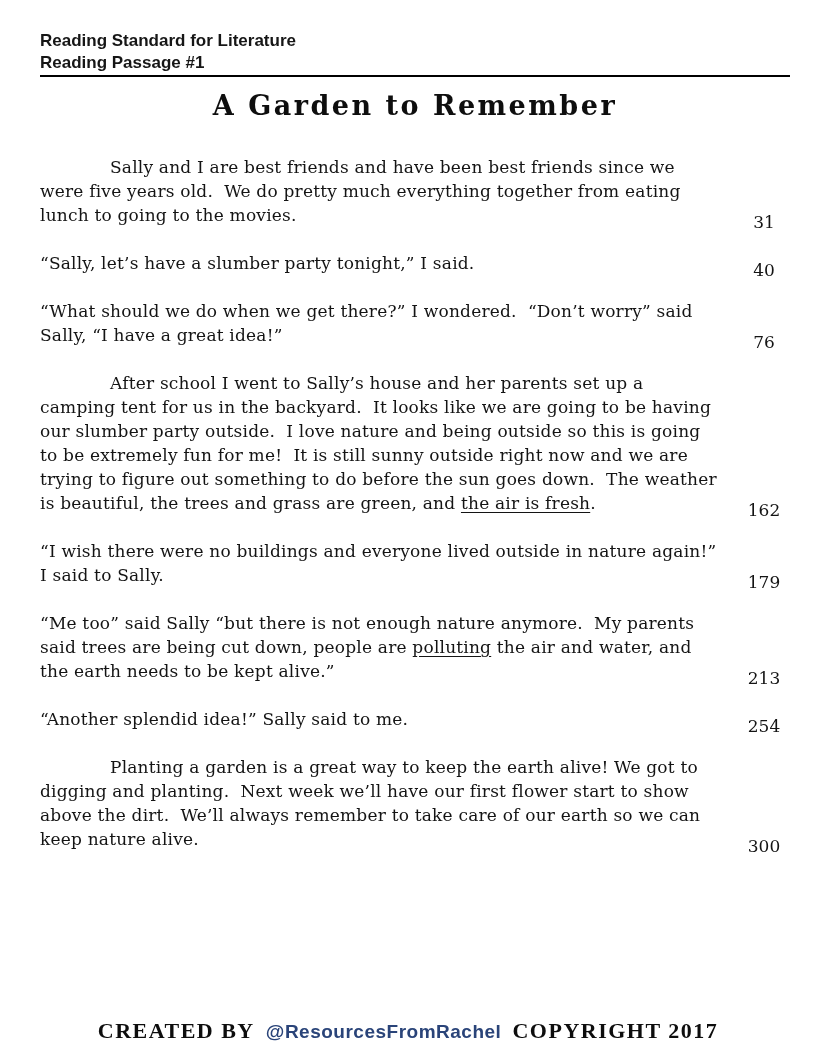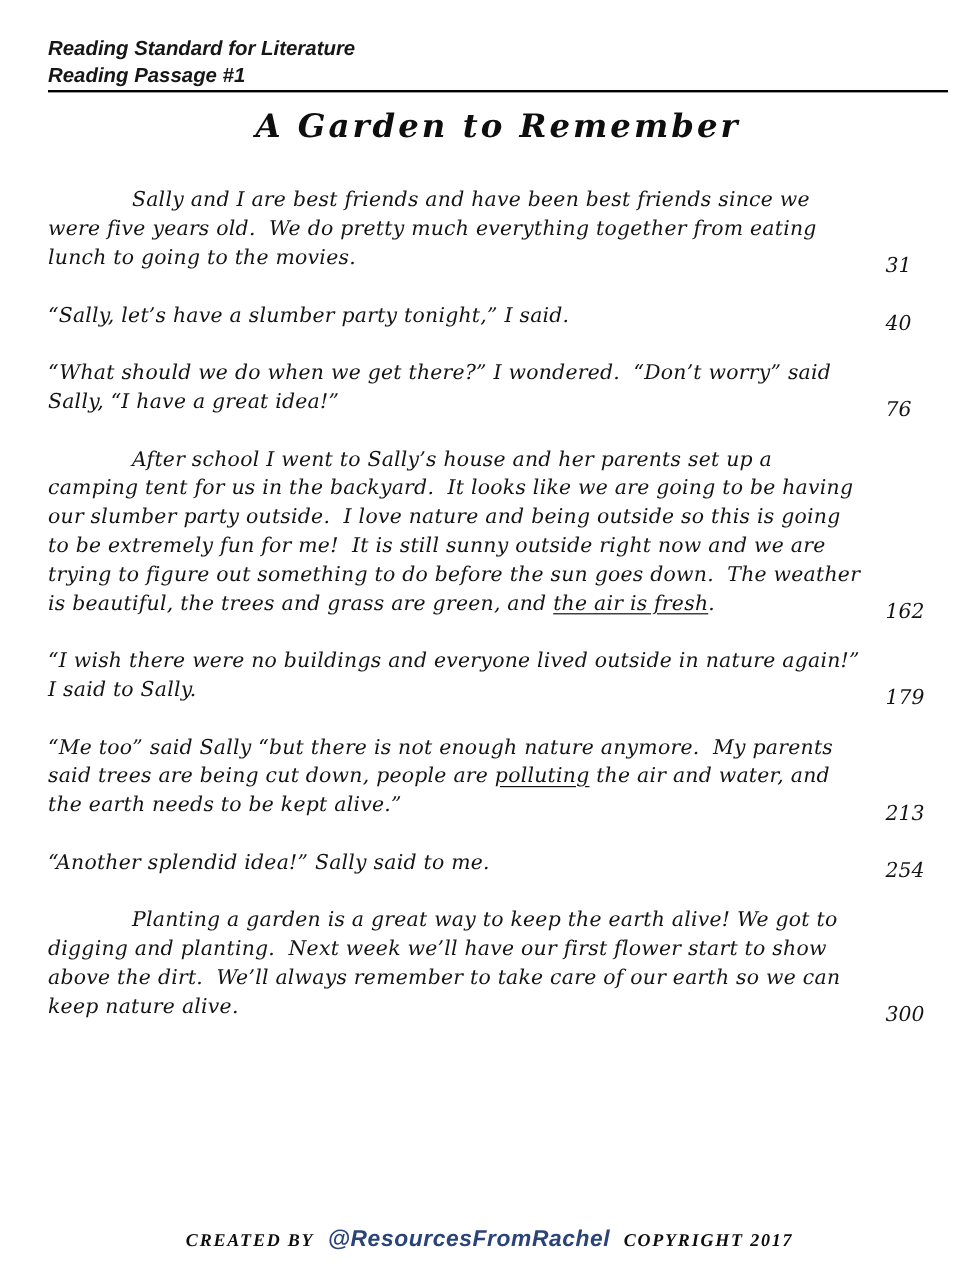--- a/index.html
+++ b/index.html
@@ -1,15 +1,15 @@
 <!DOCTYPE html>
 <html><head>
 <meta charset="utf-8">
 <style>
-  * { margin: 0; padding: 0; box-sizing: border-box; font-style: italic; }
+  * { margin: 0; padding: 0; box-sizing: border-box; }
   html, body { background: #ffffff; }
   body {
     width: 816px; height: 1056px;
     position: relative;
     font-family: "DejaVu Serif", serif;
     color: #111111;
     overflow: hidden;
   }
   .page {
     position: absolute; inset: 0;
@@ -50,40 +50,40 @@
     font-size: 17px;
     line-height: 24px;
     letter-spacing: 0.2px;
     white-space: pre-wrap;
     color: #141414;
   }
   .para-text.indent { text-indent: 70px; }
   .para-text u { text-underline-offset: 3px; }
   .para-num {
     width: 52px;
-    text-align: left;
+    text-align: center;
     font-size: 17px;
     line-height: 24px;
     align-self: flex-end;
     position: relative;
     top: 7px;
     color: #141414;
   }
   .para-row.num-top .para-num { align-self: flex-start; top: 5px; }
   
   .footer {
     position: absolute;
     left: 0; right: 0; bottom: 12px;
     text-align: center;
     white-space: nowrap;
   }
   .footer .stencil {
     font-family: "Liberation Serif", serif;
     font-weight: 700;
-    font-size: 15px;
+    font-size: 22px;
     letter-spacing: 1.5px;
     color: #0d0d0d;
   }
   .footer .handle {
     font-family: "Liberation Sans", sans-serif;
     font-size: 19px;
     font-weight: 600;
     letter-spacing: 0.5px;
     margin: 0 6px;
   }

